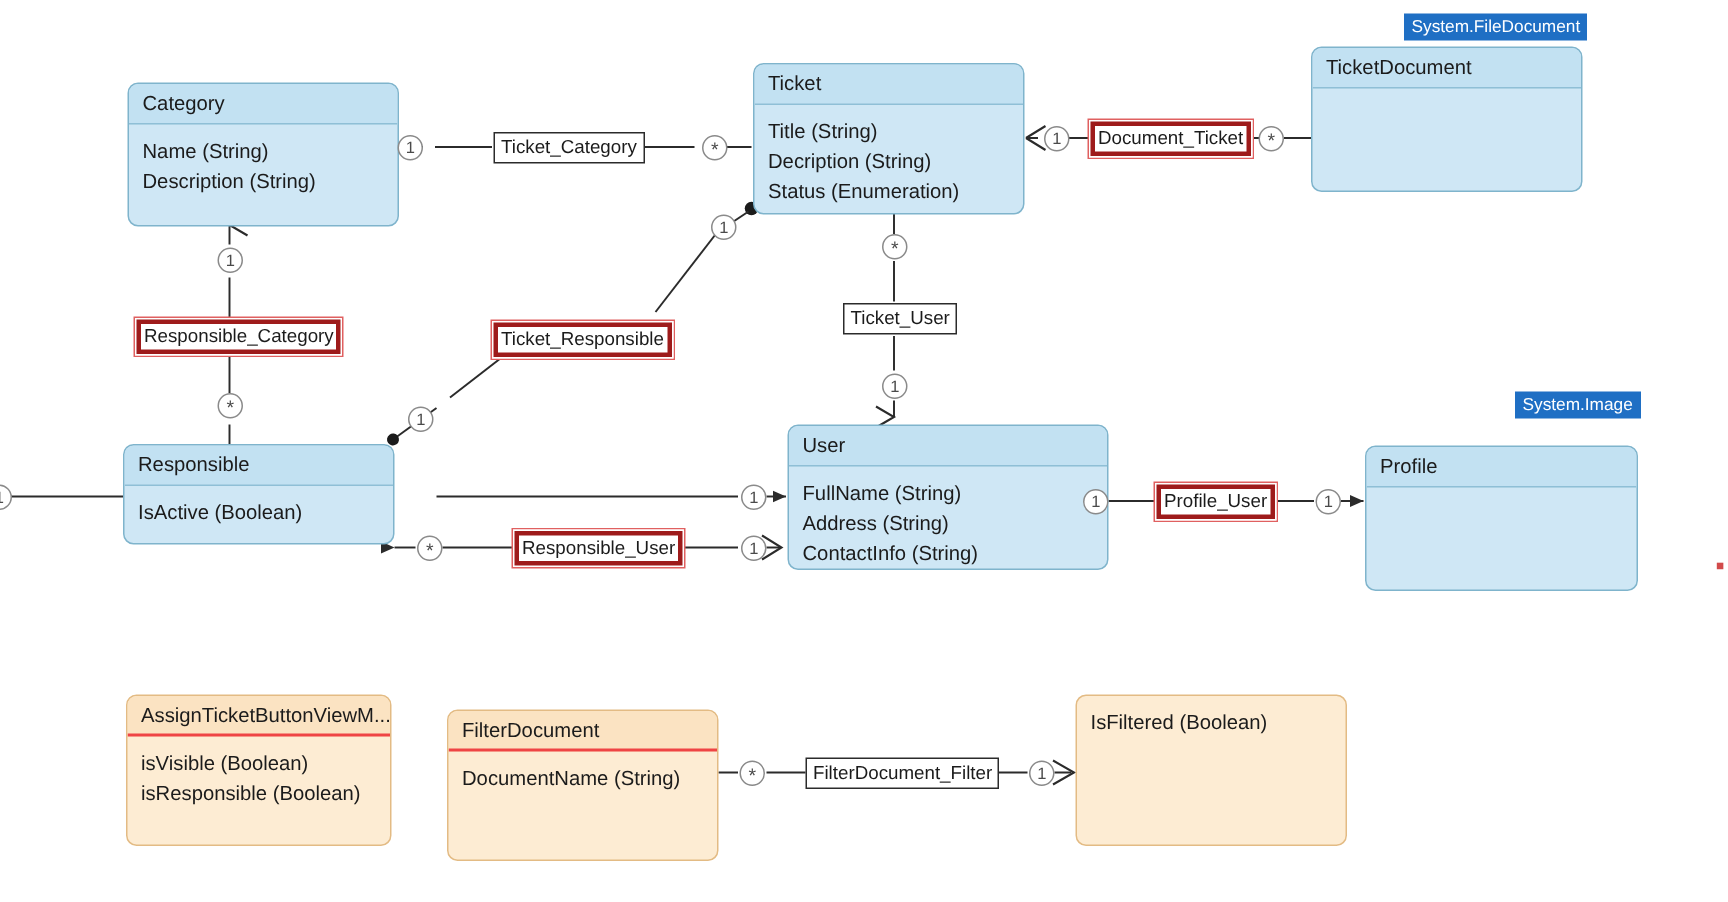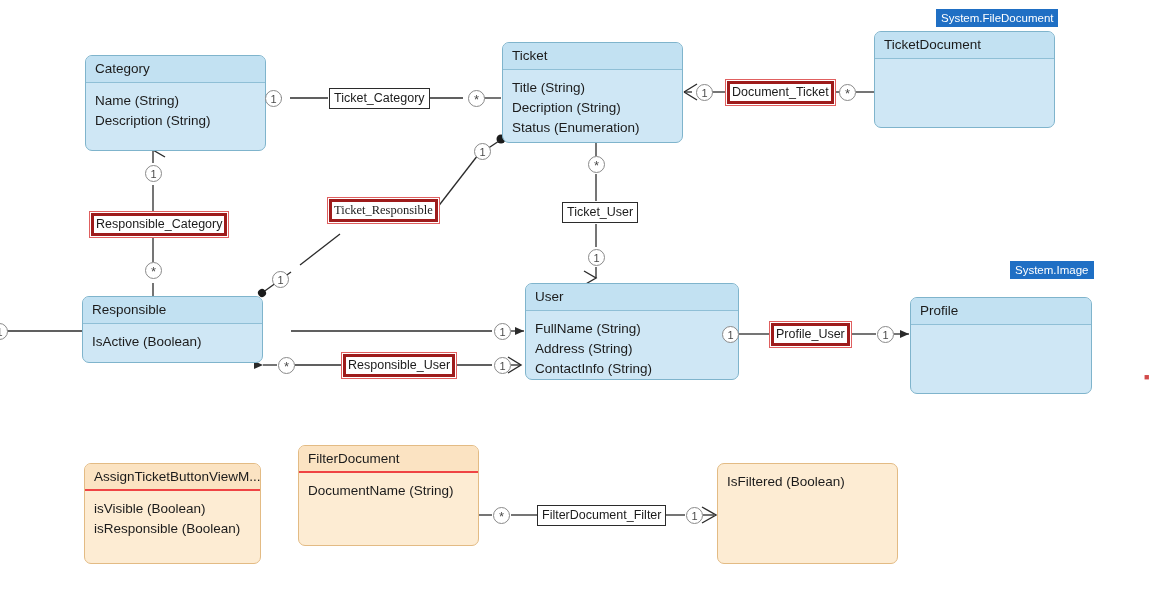--- a/index.html
+++ b/index.html
@@ -255,40 +255,40 @@
   </div>
 
   <div class="entity vm" style="left:84px; top:463px; width:177px; height:101px;">
     <div class="ehead">AssignTicketButtonViewM...</div>
     <div class="ebody">
       <div class="attr">isVisible (Boolean)</div>
       <div class="attr">isResponsible (Boolean)</div>
     </div>
   </div>
 
-  <div class="entity vm" style="left:298px; top:445px; width:181px; height:101px;">
+  <div class="entity vm" style="left:298px; top:473px; width:181px; height:101px;">
     <div class="ehead">FilterDocument</div>
     <div class="ebody">
       <div class="attr">DocumentName (String)</div>
     </div>
   </div>
 
   <div class="entity vm" style="left:717px; top:463px; width:181px; height:101px;">
     <div class="ebody">
       <div class="attr">IsFiltered (Boolean)</div>
     </div>
   </div>
 
   <div class="assoc" style="left:329px; top:88px;">Ticket_Category</div>
 
   <div class="assoc flagged" style="left:726px; top:80px;">Document_Ticket</div>
 
   <div class="assoc flagged" style="left:90px; top:212px;">Responsible_Category</div>
 
-  <div class="assoc flagged" style="left:328px; top:198px;font-family:Liberation Serif, serif;">Ticket_Responsible</div>
+  <div class="assoc flagged" style="left:328px; top:214px;">Ticket_Responsible</div>
 
   <div class="assoc" style="left:562px; top:202px;">Ticket_User</div>
 
   <div class="assoc" style="left:245px; top:321px; width:46px; z-index:-1;">ount</div>
 
   <div class="assoc flagged" style="left:342px; top:353px;">Responsible_User</div>
 
   <div class="assoc flagged" style="left:770px; top:322px;">Profile_User</div>
 
   <div class="assoc" style="left:537px; top:505px;">FilterDocument_Filter</div>

